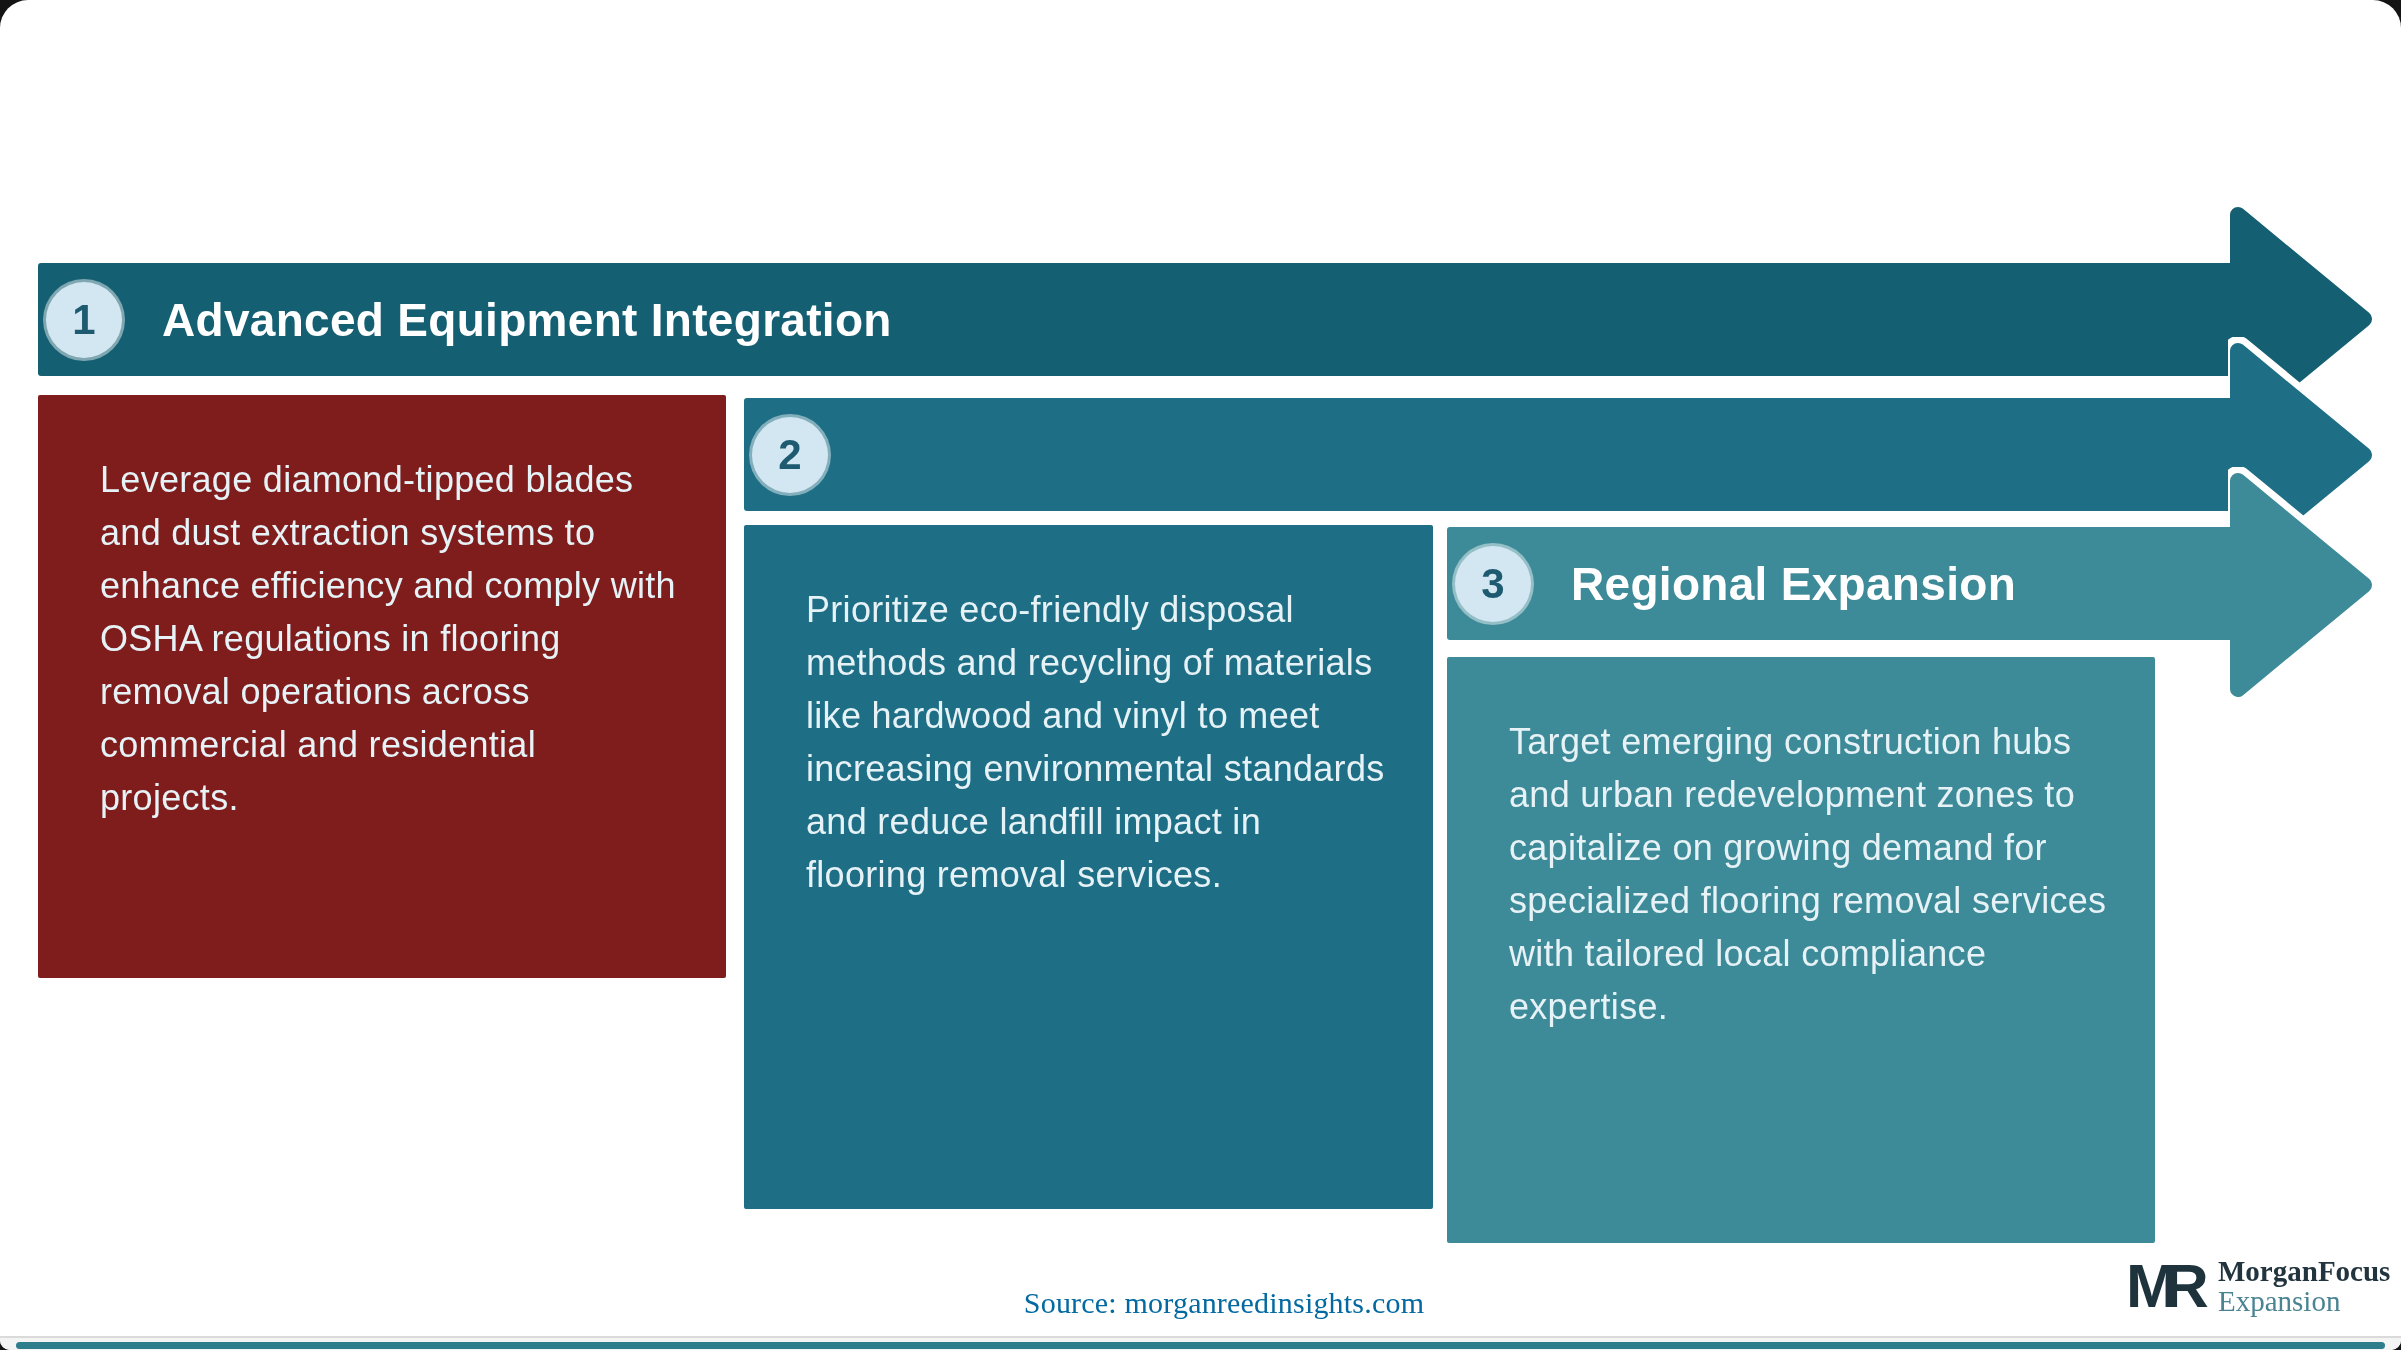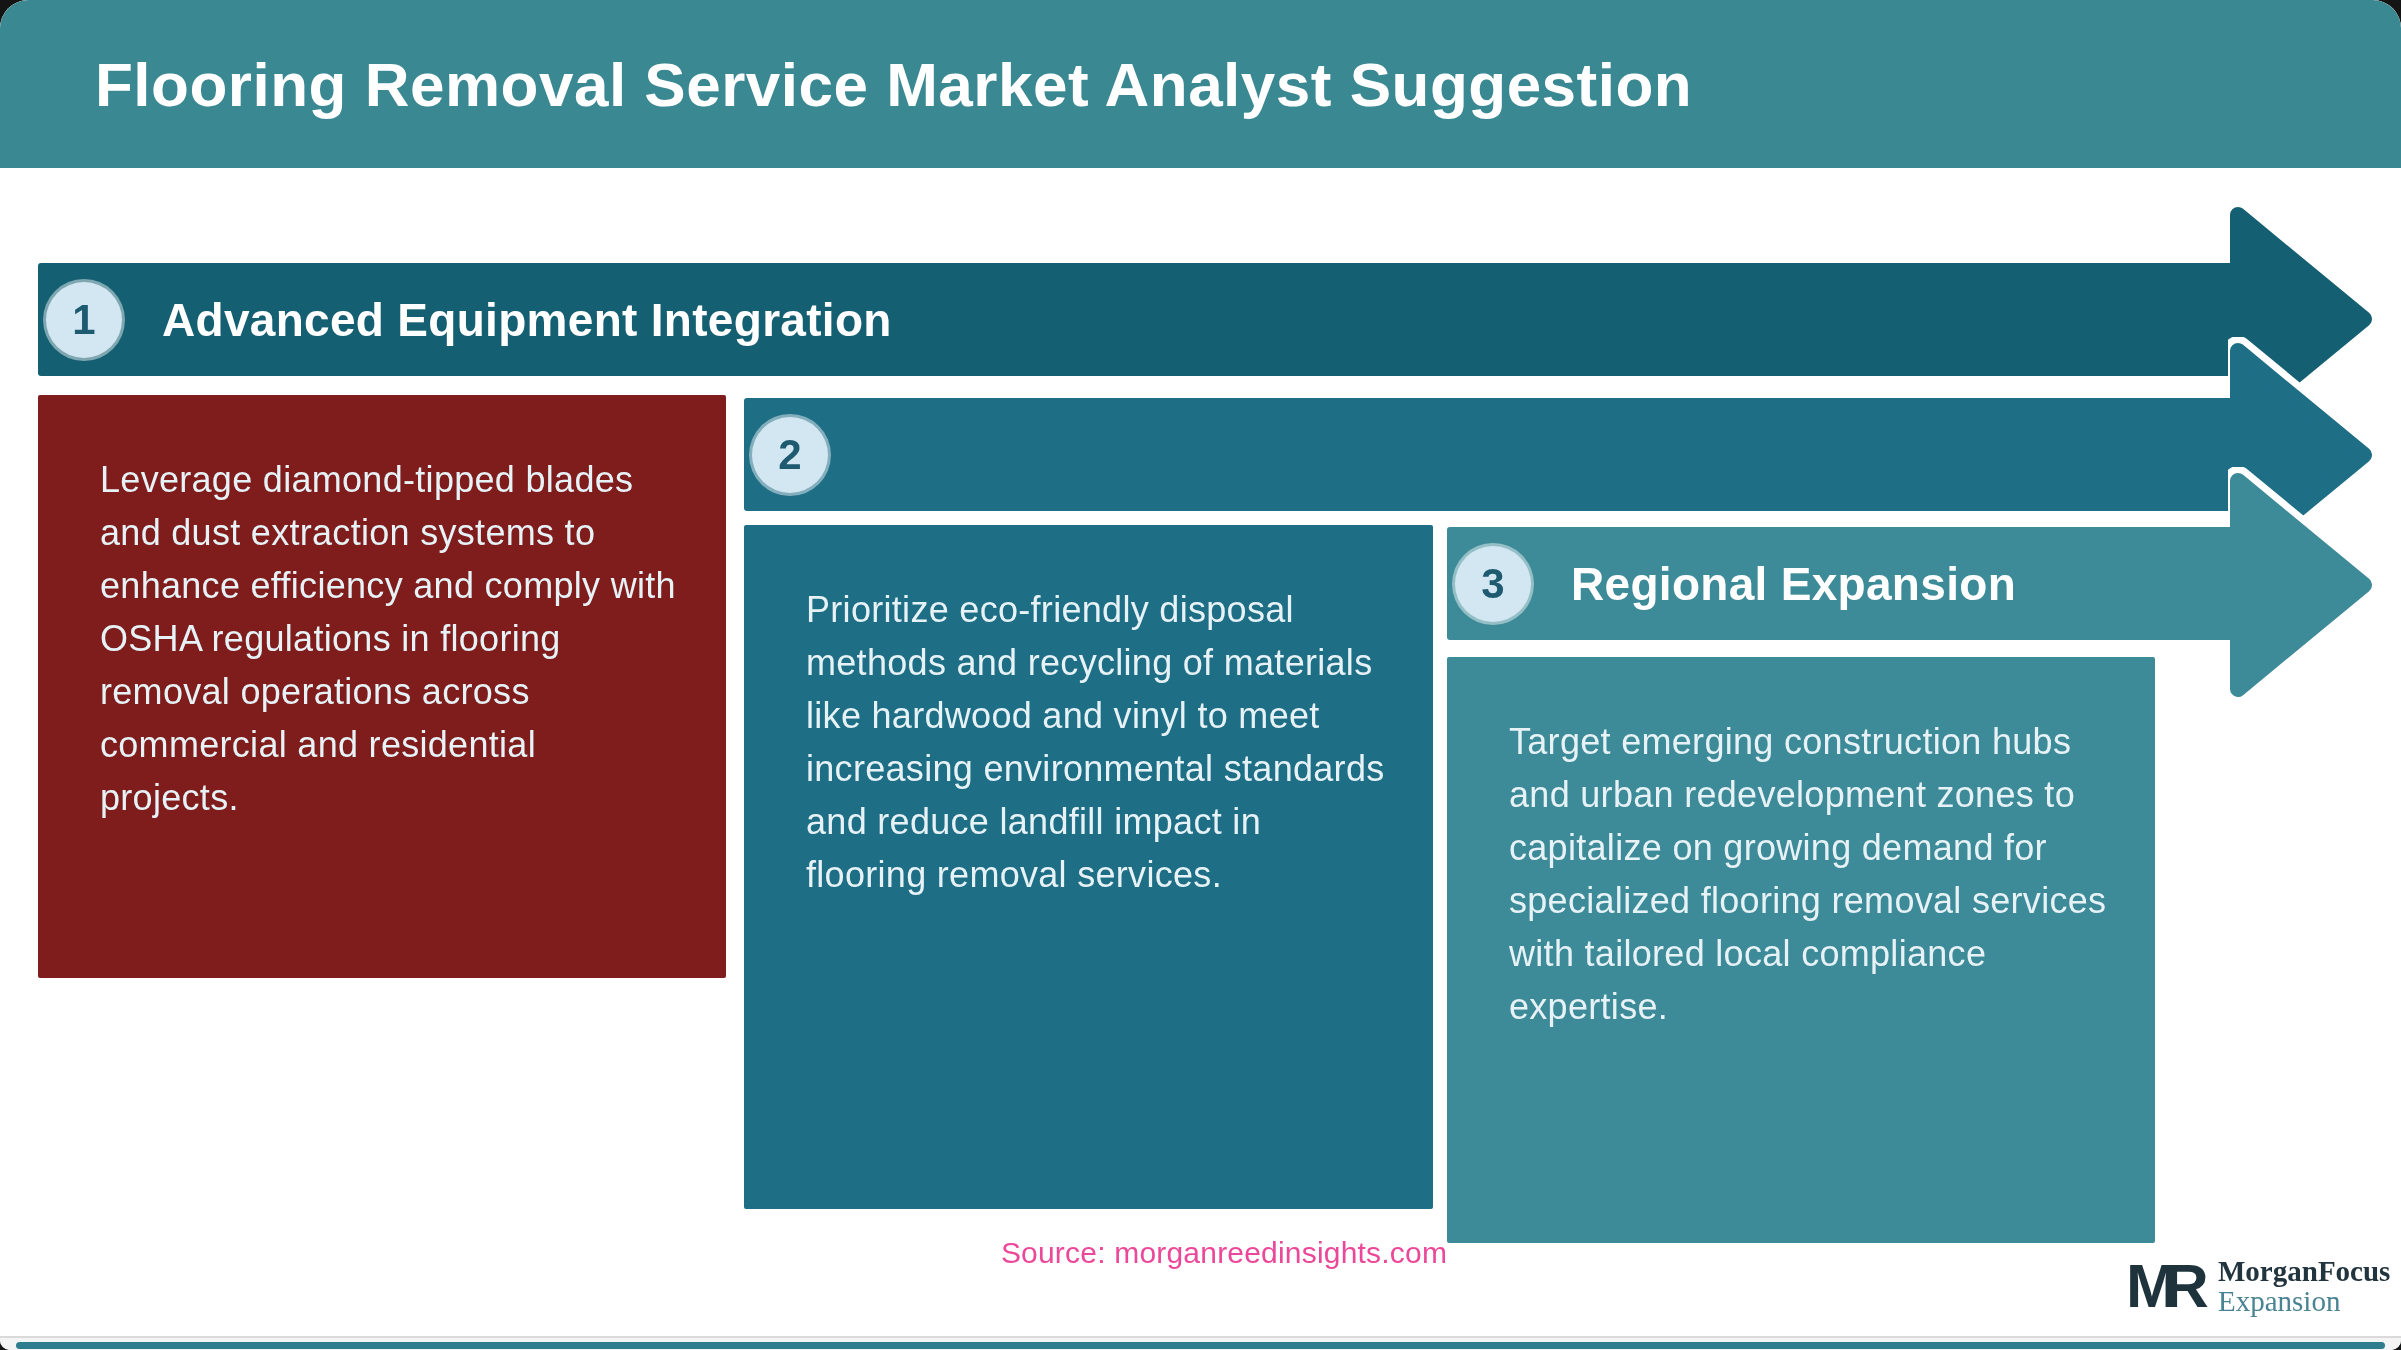--- a/index.html
+++ b/index.html
@@ -57,43 +57,40 @@
   .box2{left:744px;top:525px;width:689px;height:684px;background:#1e6e86;}
   .box3{left:1447px;top:657px;width:708px;height:586px;background:#3d8a98;}
   .box p{
     margin:0;padding:58px 44px 0 62px;color:#e6f2f6;
     font-size:36px;line-height:53px;letter-spacing:.3px;font-weight:400;
   }
   .box3 p{}
 
   
   .source{
-    position:absolute;top:1236px;left:1224px;transform:translateX(-50%);
-    color:#ec4899;font-size:30px;letter-spacing:.2px;
+    position:absolute;top:1286px;left:1224px;transform:translateX(-50%);
+    color:#0369a1;font-size:30px;letter-spacing:.2px;font-family:Liberation Serif, serif;
   }
   .logo{
     position:absolute;left:2128px;top:1256px;display:flex;align-items:center;gap:10px;
   }
   .logo-text{font-family:"Liberation Serif", serif;line-height:30px;}
   .logo-line1{font-size:29px;font-weight:700;color:#22343e;}
   .logo-line1 .reed{font-weight:700;}
   .logo-line2{font-size:29px;color:#4a8391;}
 
   .bottom-rule{position:absolute;left:0;right:0;top:1336px;height:2px;background:#dadada;z-index:10;}
   .bottom-strip{position:absolute;left:0;right:0;top:1338px;bottom:0;background:#f4f4f4;z-index:10;}
   .bottom-bar{position:absolute;left:16px;right:16px;bottom:1px;height:7px;background:#2e7d8d;border-radius:4px;z-index:12;}
 </style>
 </head>
 <body>
 
 <div class="canvas">
 
-  <header class="titlebar">
-    <h1>Flooring Removal Service Market Analyst Suggestion</h1>
-  </header>
 
   <svg class="head head1" viewBox="0 0 150 236" aria-hidden="true">
     <polygon class="under" points="10,14 136,118 10,222"></polygon>
     <polygon class="over" points="10,14 136,118 10,222"></polygon>
   </svg>
   <div class="bar bar1">
     <span class="circle">1</span>
     <span class="label">Advanced Equipment Integration</span>
   </div>
   <div class="box box1">

